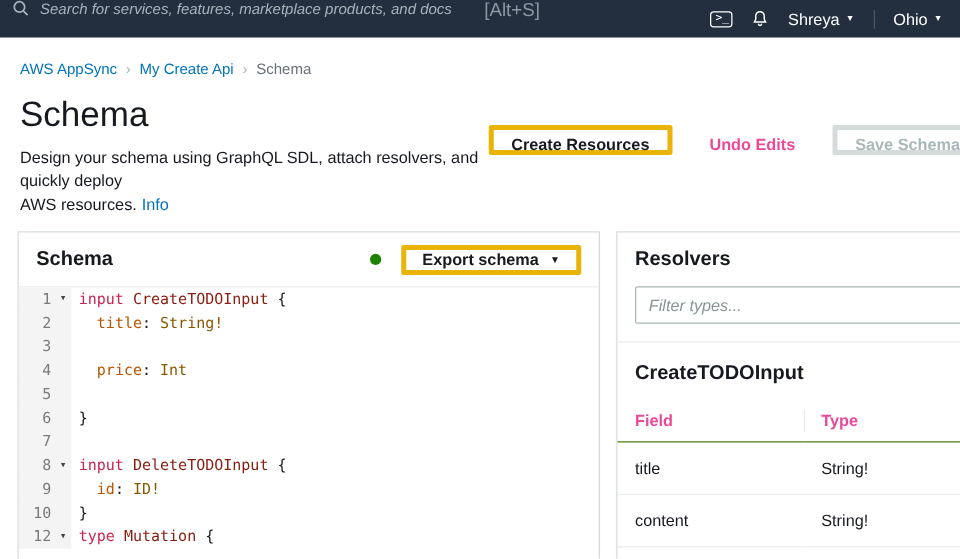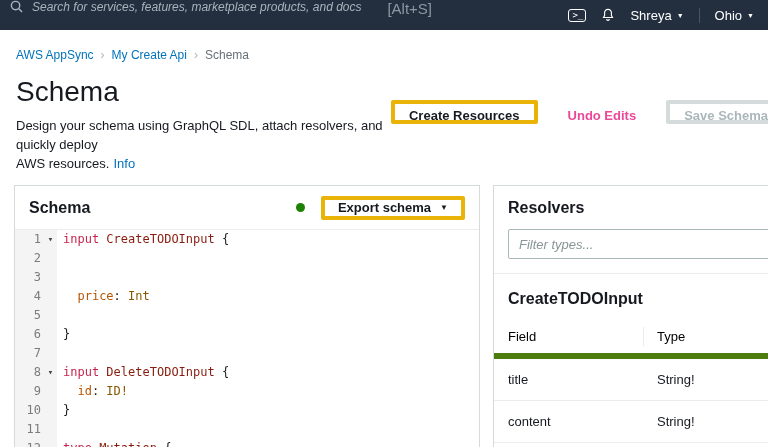--- a/index.html
+++ b/index.html
@@ -80,22 +80,22 @@
   .filter-wrap { padding:3px 14px 14px 14px; }
   .filter {
     width:100%; height:30px; border:1px solid #aab7b8; border-radius:2px;
     padding:0 10px; font-size:13px; font-family:inherit; color:#16191f;
   }
   .filter::placeholder { color:#879596; font-style:italic; }
   .divider { border:none; border-top:1px solid #eaeded; margin:0; }
   .sect { font-size:16px; font-weight:700; margin:16px 14px 12px 14px; color:#16191f; }
   .rtable { width:100%; border-collapse:collapse; font-size:13px; }
   .rtable th {
-    text-align:left; font-weight:400; color:#000000;
-    padding:9px 14px; border-bottom:6px solid #4d7c0f; position:relative; width:50%;
+    text-align:left; font-weight:700; color:#ec4899;
+    padding:9px 14px; border-bottom:1px solid #4d7c0f; position:relative; width:50%;
   }
   .rtable th + th::before { content:""; position:absolute; left:0; top:7px; bottom:7px; width:1px; background:#eaeded; }
   .rtable td { padding:13px 14px; border-bottom:1px solid #eaeded; color:#16191f; }
 </style>
 </head>
 <body>
 
 <div class="page">
 
   <header class="topbar">
@@ -167,20 +167,21 @@
               <span class="ln">1</span>
               <span class="fw">▾</span>
             </span>
             <span class="codeln"><span class="tok-kw">input</span><span class="tok-p"> </span><span class="tok-tn">CreateTODOInput</span><span class="tok-p"> {</span></span>
           </div>
           <div class="cl">
             <span class="gut">
               <span class="ln">2</span>
               <span class="fw"></span>
             </span>
+            <span class="codeln"><span class="tok-p">  </span><span class="tok-f">title</span><span class="tok-p">: </span><span class="tok-sc">String!</span></span>
           </div>
           <div class="cl">
             <span class="gut">
               <span class="ln">3</span>
               <span class="fw"></span>
             </span>
           </div>
           <div class="cl">
             <span class="gut">
               <span class="ln">4</span>
@@ -221,27 +222,20 @@
               <span class="fw"></span>
             </span>
             <span class="codeln"><span class="tok-p">  </span><span class="tok-f">id</span><span class="tok-p">: </span><span class="tok-sc">ID!</span></span>
           </div>
           <div class="cl">
             <span class="gut">
               <span class="ln">10</span>
               <span class="fw"></span>
             </span>
             <span class="codeln"><span class="tok-p">}</span></span>
-          </div>
-          <div class="cl">
-            <span class="gut">
-              <span class="ln">11</span>
-              <span class="fw"></span>
-            </span>
-            <span class="codeln"></span>
           </div>
           <div class="cl">
             <span class="gut">
               <span class="ln">12</span>
               <span class="fw">▾</span>
             </span>
             <span class="codeln"><span class="tok-kw">type</span><span class="tok-p"> </span><span class="tok-tn">Mutation</span><span class="tok-p"> {</span></span>
           </div>
         </div>
     </section>

